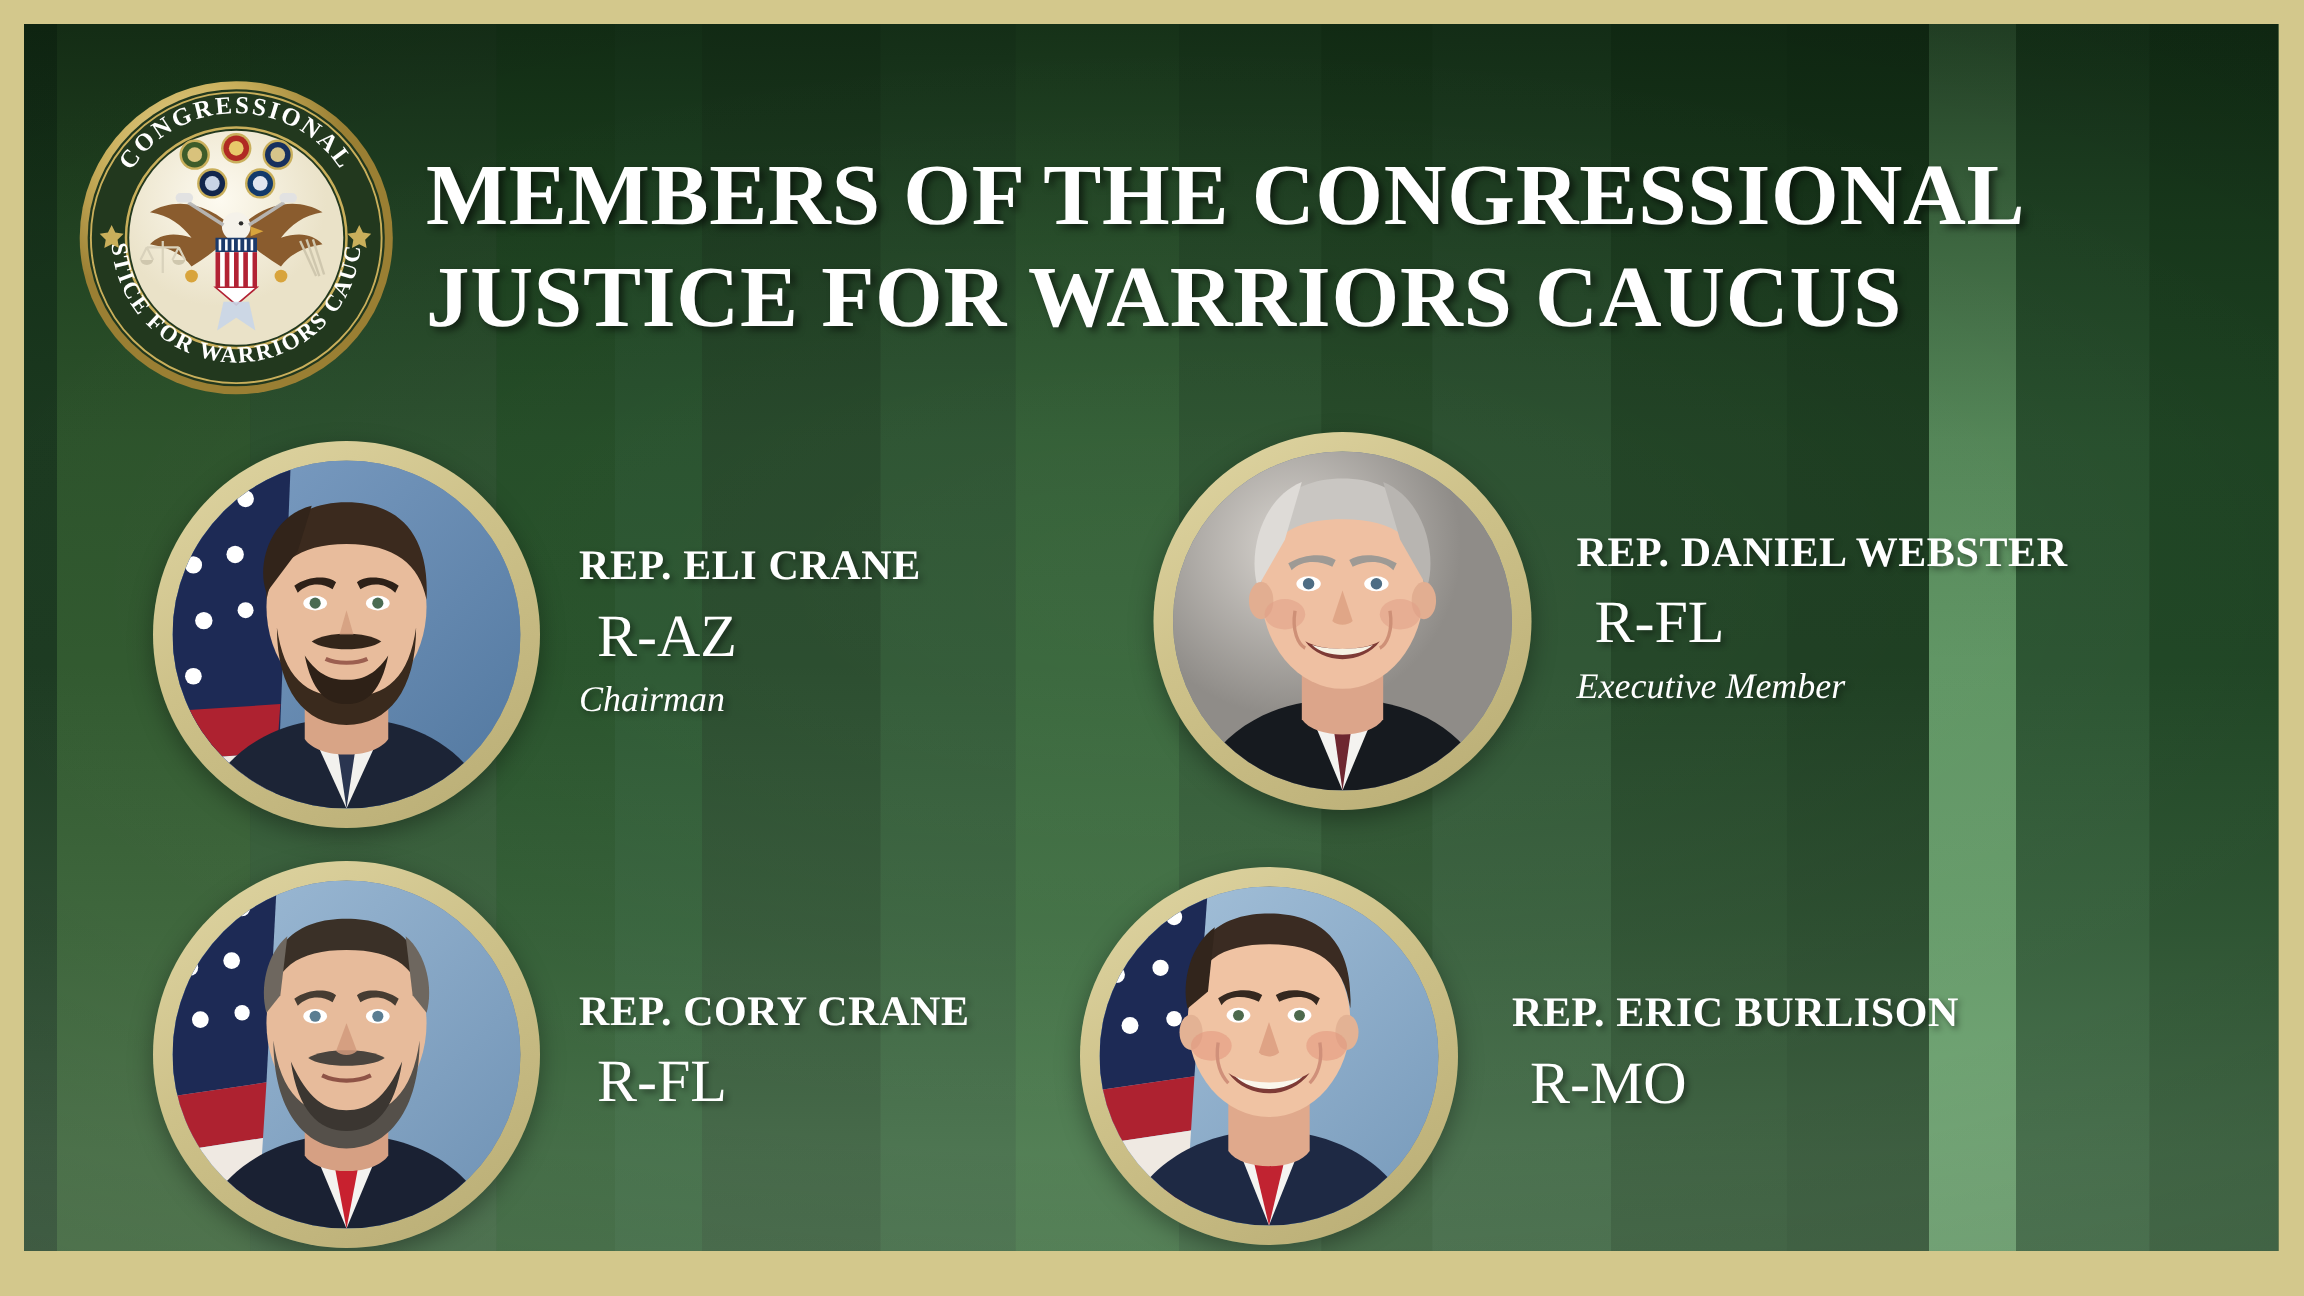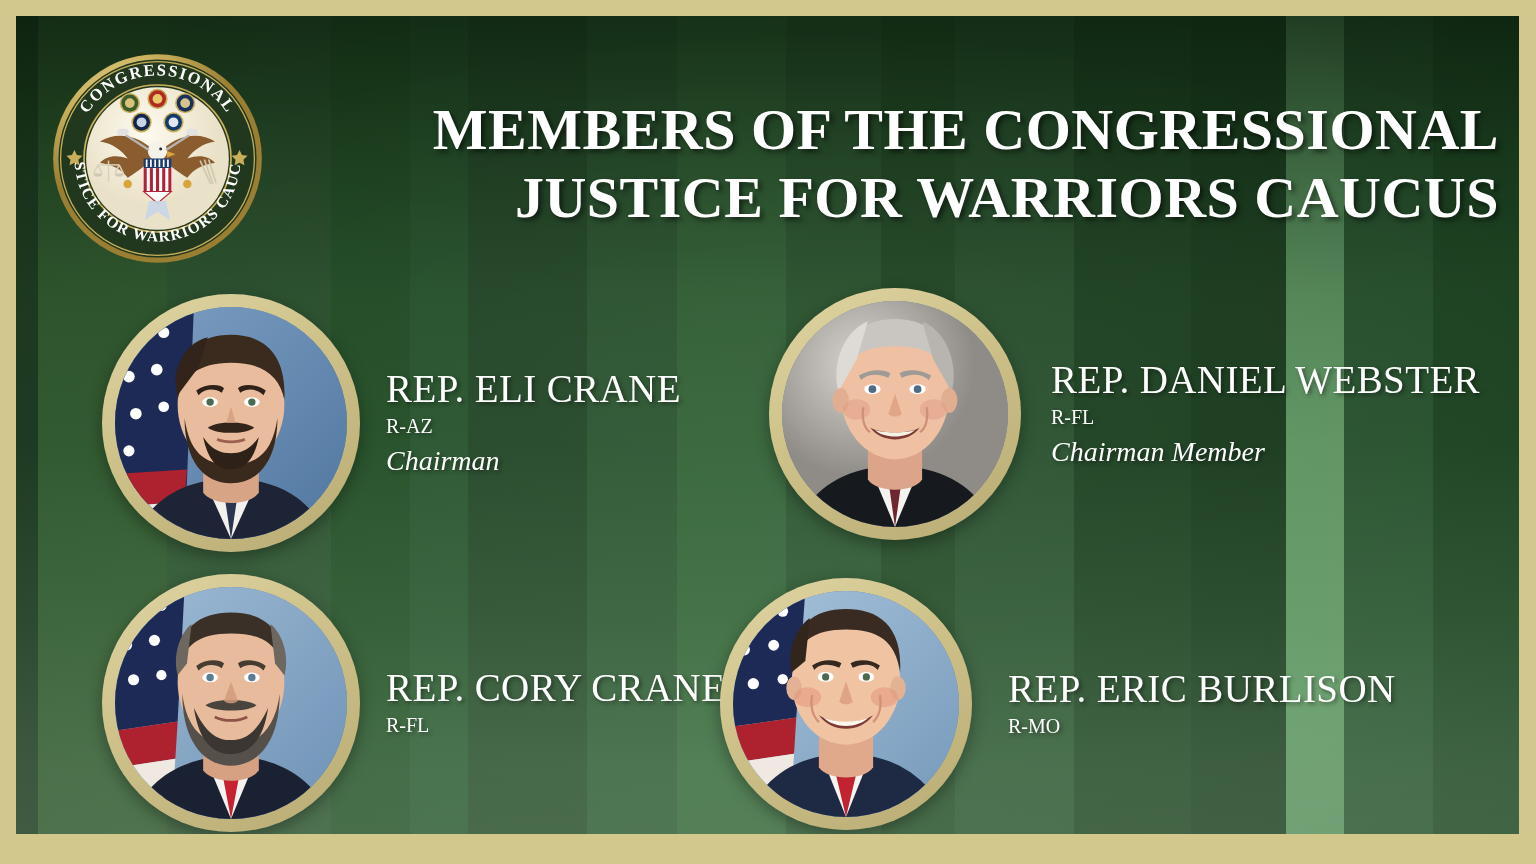--- a/index.html
+++ b/index.html
@@ -52,21 +52,21 @@
   #seal {
     position:absolute; left:35px; top:36px;
     width:213px; height:213px;
   }
   #seal svg { display:block; width:100%; height:100%; }
 
   
   #title {
     position:absolute;
     left:268px; top:80px; width:1215px;
-    text-align:right;
+    text-align:left;
     color:#ffffff;
     font-weight:bold;
     font-size:58px;
     line-height:1.17;
     letter-spacing:0.5px;
     text-shadow:3px 3px 5px rgba(0,0,0,0.55);
   }
   #title .tl { display:block; white-space:nowrap; }
 
   
@@ -85,35 +85,36 @@
   .photo {
     position:absolute;
     border-radius:50%;
     overflow:hidden;
     background:#6a7f93;
   }
   .photo svg { display:block; width:100%; height:100%; }
 
   .info { margin-left:26px; color:#ffffff; }
   .m-name {
-    font-weight:normal;
-    font-size:39px;
+    font-weight:bold;
+    font-size:28px;
     line-height:1.06;
     letter-spacing:0.4px;
     white-space:nowrap;
     text-shadow:2px 2px 4px rgba(0,0,0,0.45);
   }
   .m-party {
-    font-size:20px;
+    font-size:40px;
     line-height:1.28;
     margin-top:5px;
     text-shadow:2px 2px 4px rgba(0,0,0,0.45);
+    margin-left:12px;
   }
   .m-role {
-    font-size:28px;
+    font-size:24px;
     font-style:italic;
     line-height:1.28;
     margin-top:3px;
     text-shadow:2px 2px 4px rgba(0,0,0,0.45);
   }
 
   
   #member-crane    { left:86px;  top:278px; }
   #member-webster  { left:753px; top:272px; }
   #member-mills    { left:86px;  top:558px; }
@@ -412,21 +413,21 @@
             <path d="M41,57 C45,61 55,61 59,57 C55,58.6 45,58.6 41,57Z" fill="#F6F2E4"></path>
 
             <path d="M36,47 C35,53 37,57 39,58" stroke="#CE9077" stroke-width="1" fill="none"></path>
             <path d="M64,47 C65,53 63,57 61,58" stroke="#CE9077" stroke-width="1" fill="none"></path>
           </svg>
         </div>
       </div>
       <div class="info">
         <div class="m-name">REP. DANIEL WEBSTER</div>
         <div class="m-party">R-FL</div>
-        <div class="m-role">Chairman Member</div>
+        <div class="m-role">Executive Member</div>
       </div>
     </div>
 
     <div class="member" id="member-mills">
       <div class="portrait-wrap">
         <div class="ring"></div>
         <div class="photo">
           <svg viewBox="0 0 100 100" xmlns="http://www.w3.org/2000/svg">
             <defs>
               <linearGradient id="skyB" x1="0" y1="0" x2="1" y2="1">

